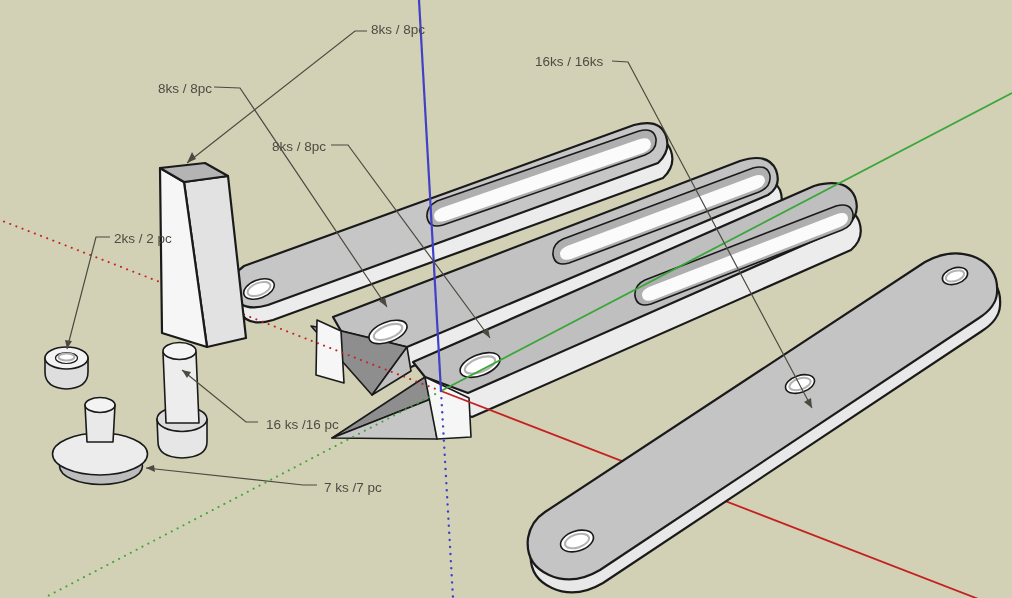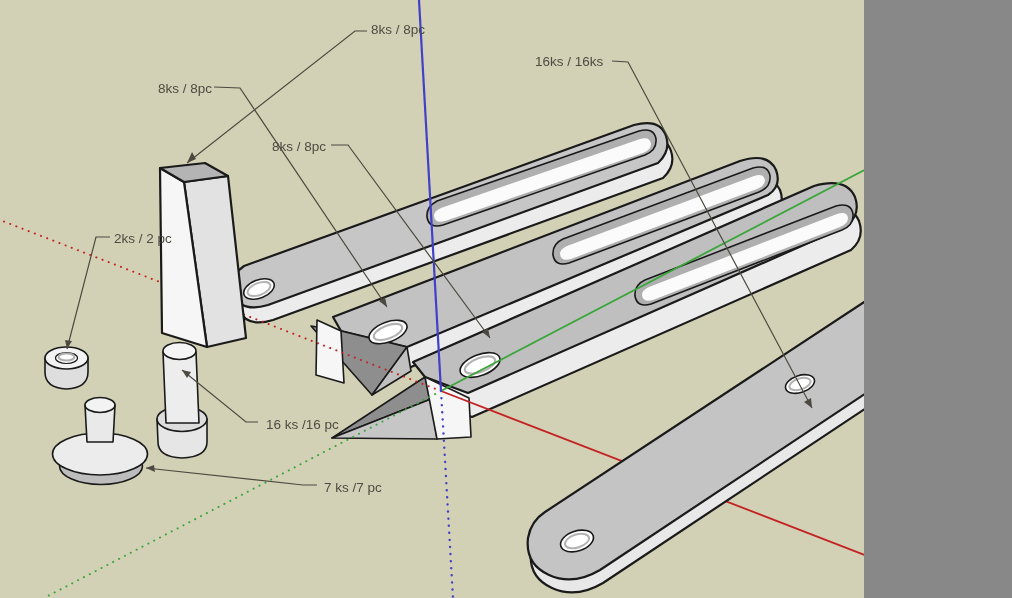--- a/index.html
+++ b/index.html
@@ -1,16 +1,16 @@
 <!DOCTYPE html>
 <html><head>
 <meta charset="utf-8">
 <style>
   html,body{margin:0;padding:0;background:#888;}
-  .stage{width:864px;height:598px;position:relative;overflow:hidden;}
+  .stage{width:1012px;height:598px;position:relative;overflow:hidden;}
   svg{display:block;}
   text.lbl{font-family:"Liberation Sans","DejaVu Sans",sans-serif;font-size:13.5px;fill:#4e4b43;}
   .leader{stroke:#4c4a40;stroke-width:1.2;fill:none;}
   .ah{fill:#4c4a40;stroke:none;}
   .edge{stroke:#1a1a1a;stroke-linejoin:round;stroke-linecap:round;}
   .w22{stroke-width:2.2;}
   .w16{stroke-width:1.6;}
   .w12{stroke-width:1.2;}
 </style>
 </head>

